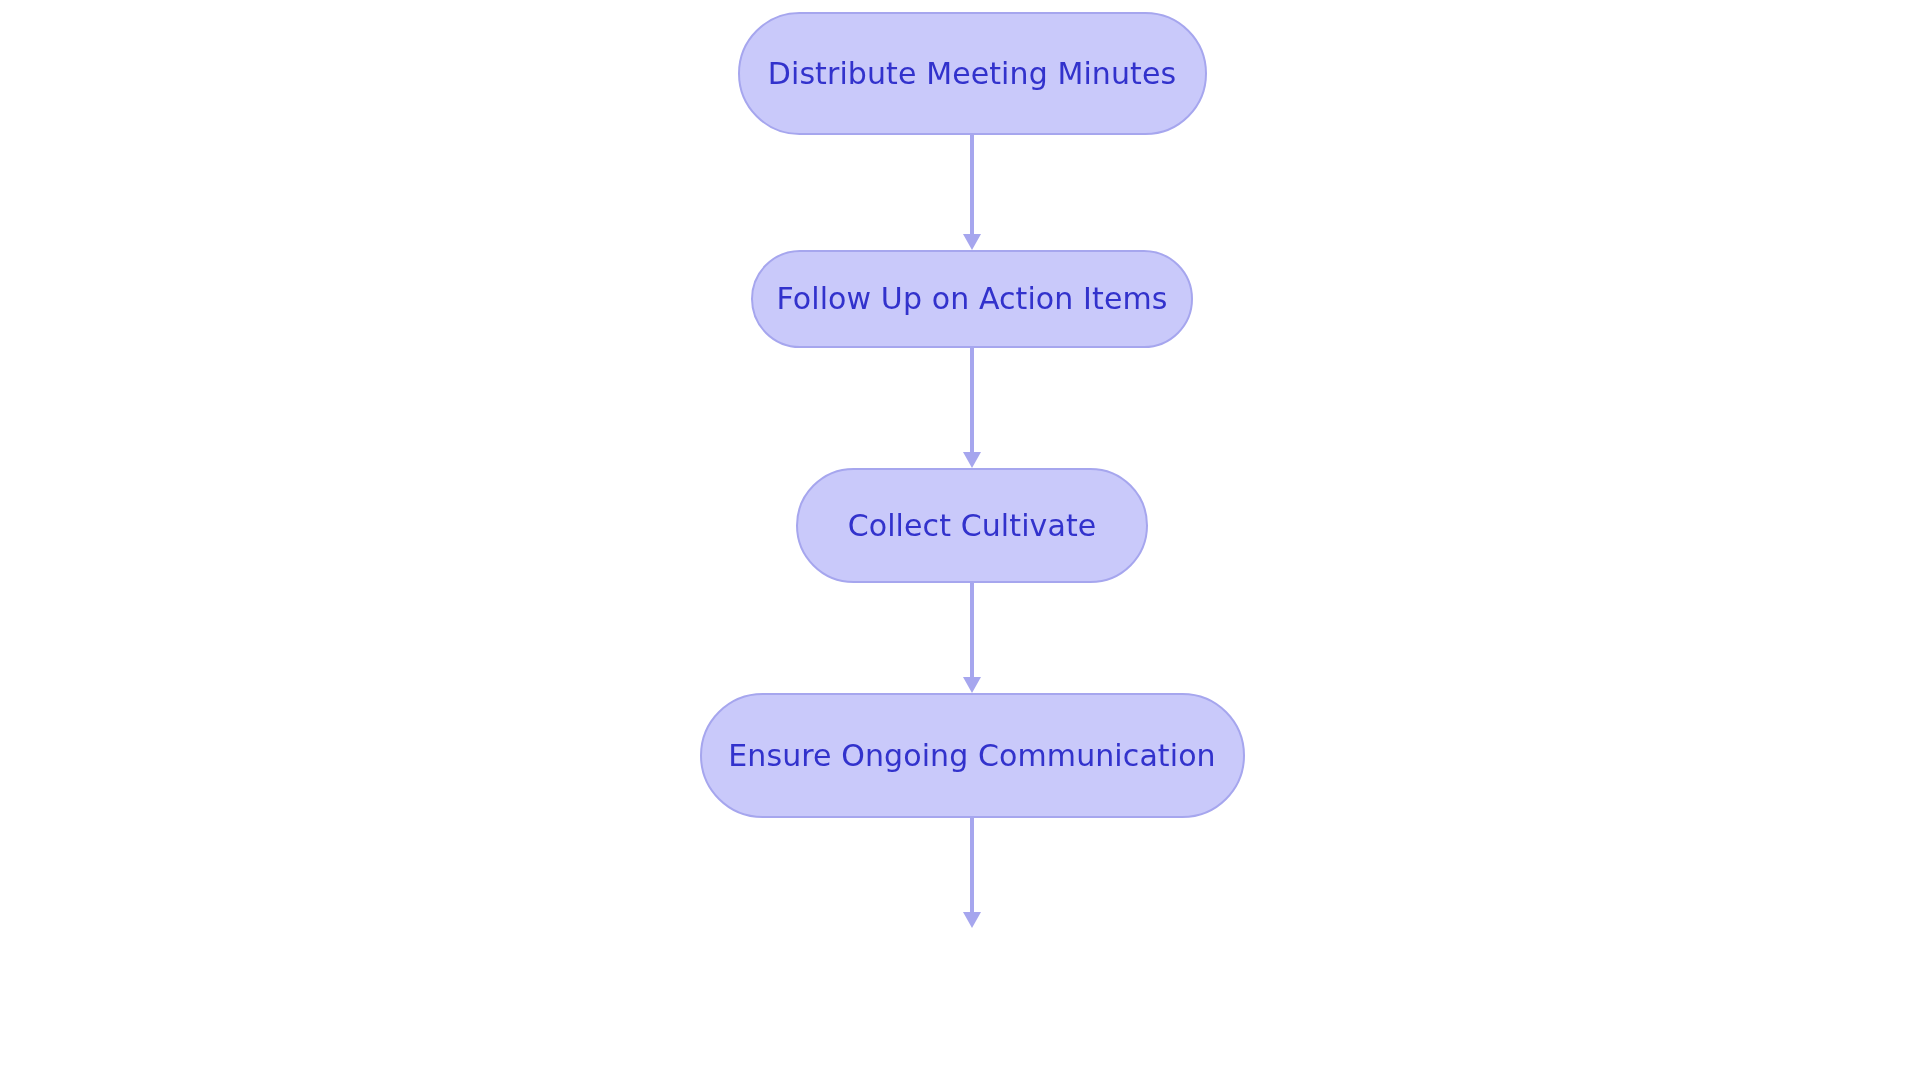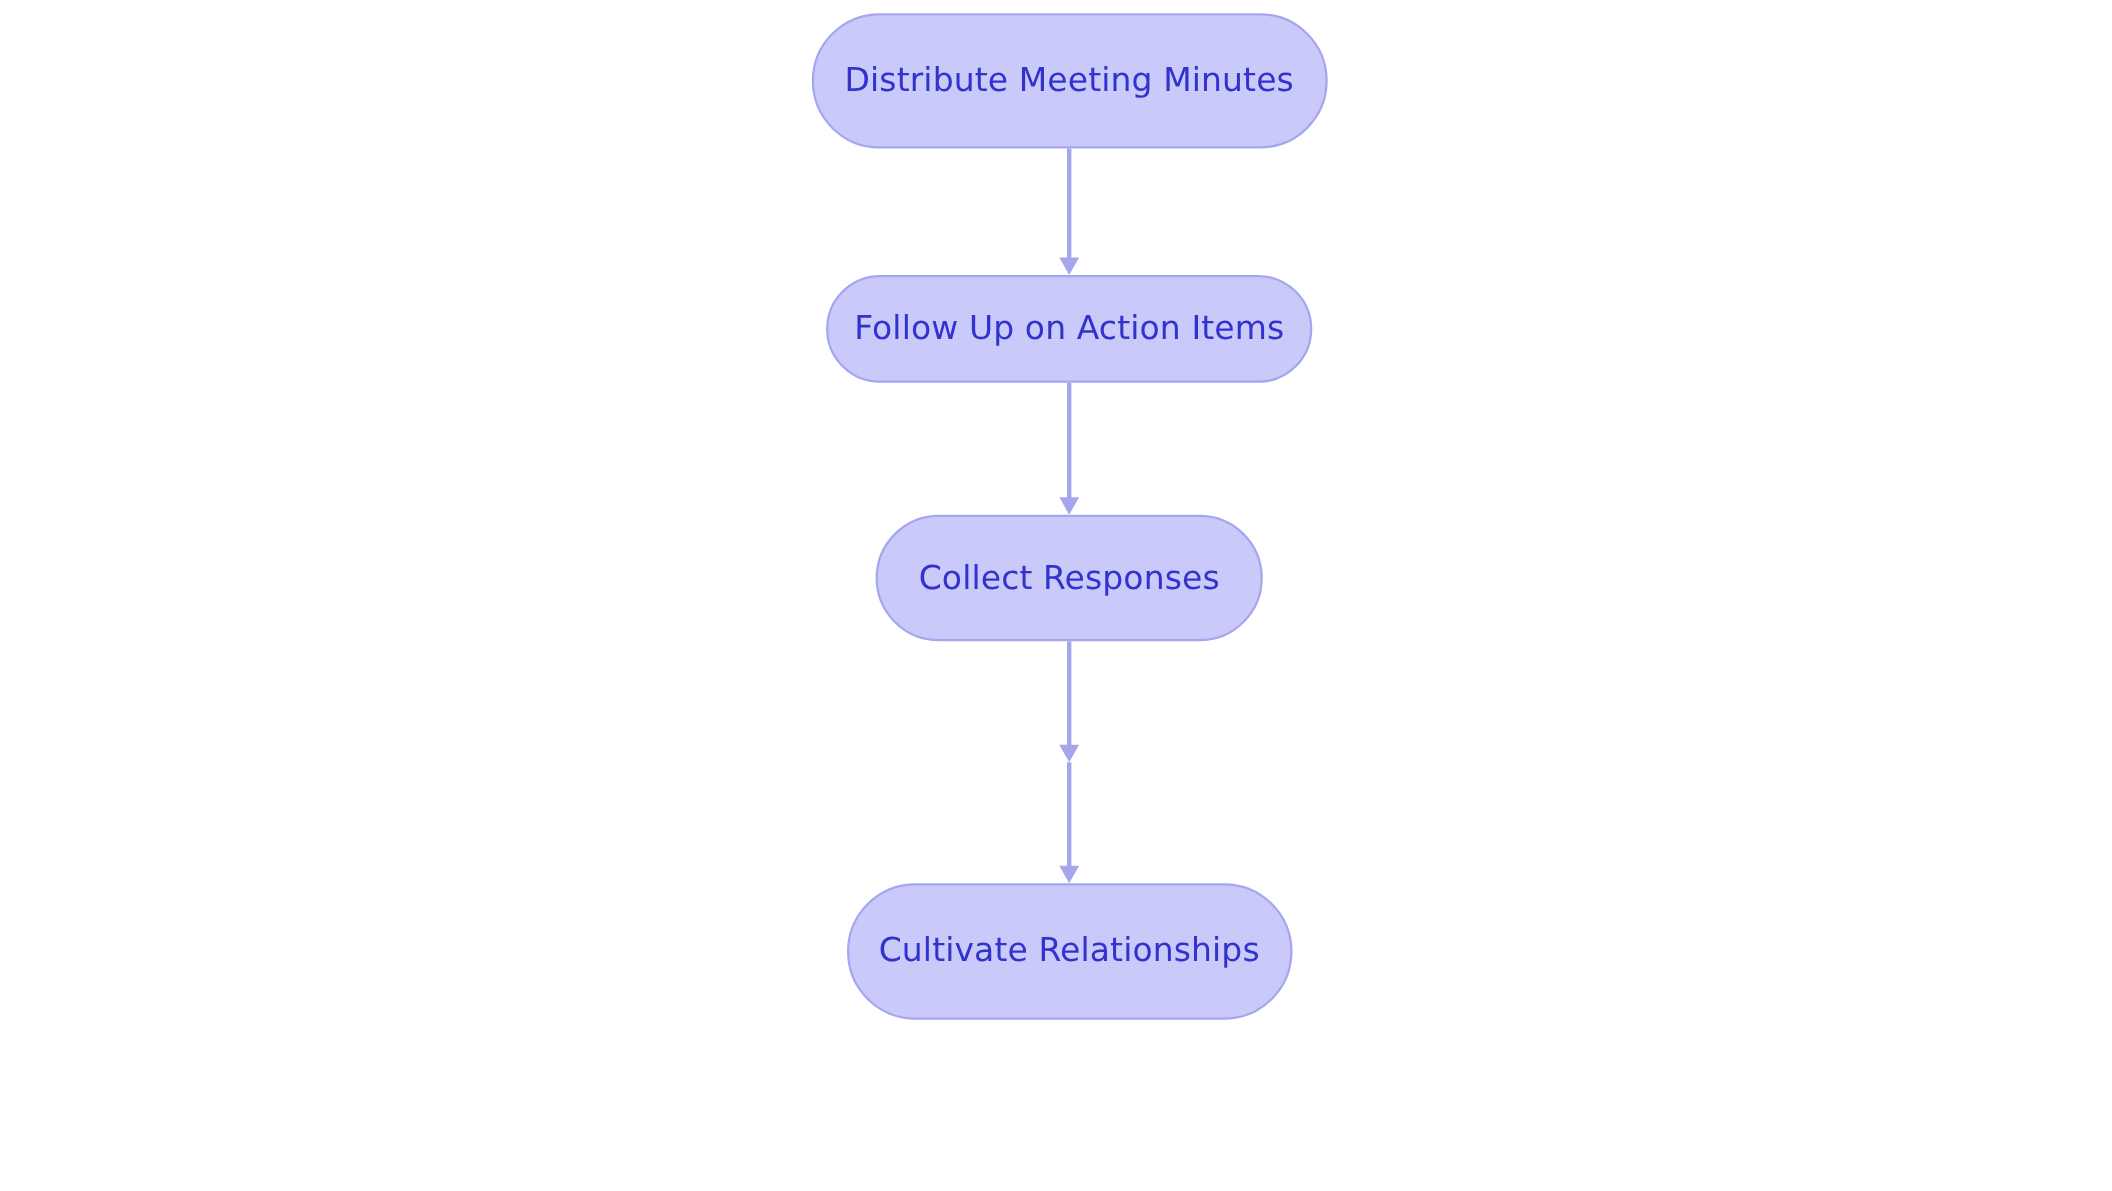--- a/index.html
+++ b/index.html
@@ -112,32 +112,32 @@
     <div class="node n1">
       <span class="node-label">Follow Up on Action Items</span>
     </div>
 
     <div class="connector c1">
       <div class="stem"></div>
       <div class="head"></div>
     </div>
 
     <div class="node n2">
-      <span class="node-label">Collect Responses</span>
+      <span class="node-label">Collect Cultivate</span>
     </div>
 
     <div class="connector c2">
       <div class="stem"></div>
       <div class="head"></div>
     </div>
 
+    <div class="node n3">
+      <span class="node-label">Ensure Ongoing Communication</span>
+    </div>
 
     <div class="connector c3">
       <div class="stem"></div>
       <div class="head"></div>
     </div>
 
-    <div class="node n4">
-      <span class="node-label">Cultivate Relationships</span>
-    </div>
 
   </div>
 </div>
 
 </body></html>

